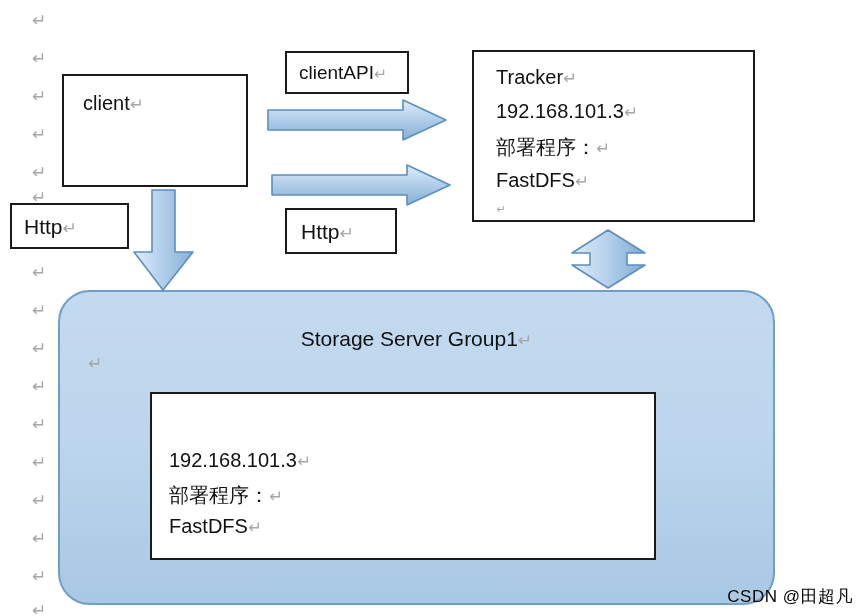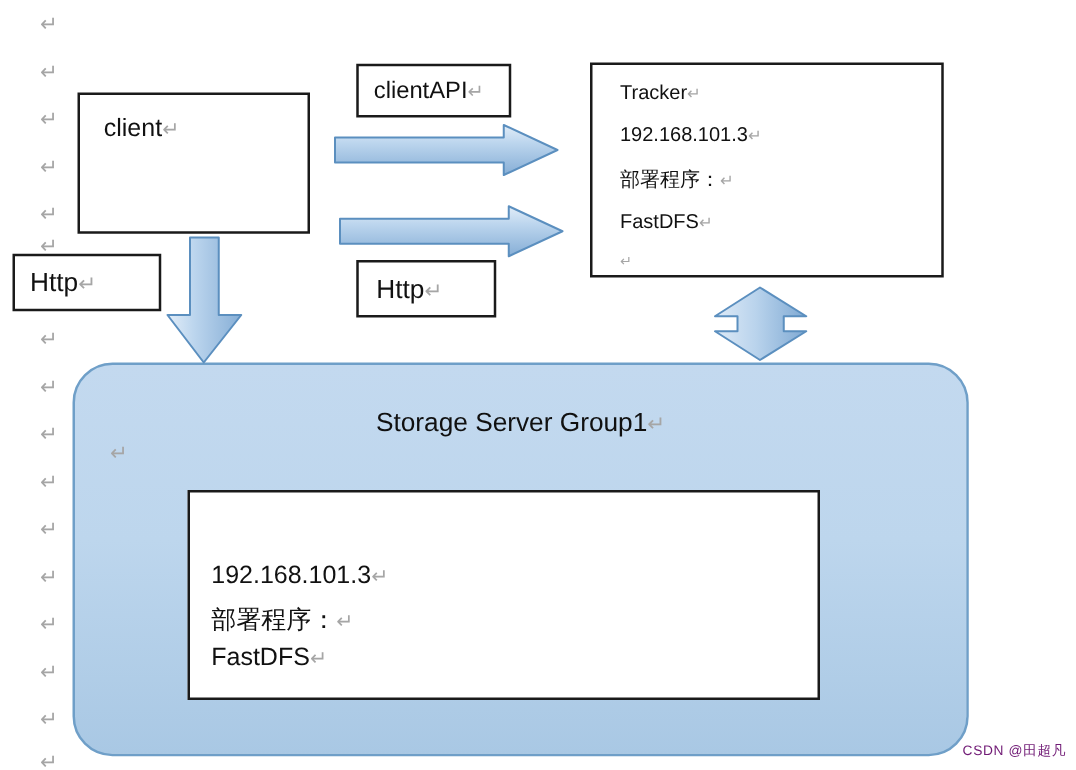--- a/index.html
+++ b/index.html
@@ -62,21 +62,21 @@
   
   #tcpip-box { left: 662px; top: 234px; width: 98px; height: 40px; }
   #tcpip-box .txt { left: 10px; top: 8px; font-size: 18px; }
 
   
   #tracker-box { left: 472px; top: 50px; width: 283px; height: 172px; }
   #tracker-box .line {
     position: absolute;
     left: 22px;
     color: #111111;
-    font-size: 16px;
+    font-size: 20px;
     white-space: nowrap;
   }
   #tracker-box .l0 { top: 14px; }
   #tracker-box .l1 { top: 48px; }
   #tracker-box .l2 { top: 82px; }
   #tracker-box .l3 { top: 117px; }
   #tracker-box .l4 { top: 148px; font-size: 14px; }
 
   
   #storage-box { left: 150px; top: 392px; width: 506px; height: 168px; }
@@ -125,22 +125,22 @@
     left: 0; top: 0;
     width: 861px; height: 616px;
     pointer-events: none;
   }
 
   
   #watermark {
     position: absolute;
     right: 8px;
     bottom: 8px;
-    font-size: 11px;
-    color: #701a75;
+    font-size: 17px;
+    color: #000000;
     letter-spacing: .5px;
     white-space: nowrap;
     text-shadow: 0 0 1px rgba(255,255,255,.5);
   }
 </style>
 </head>
 <body>
 
 <div id="canvas">
 

